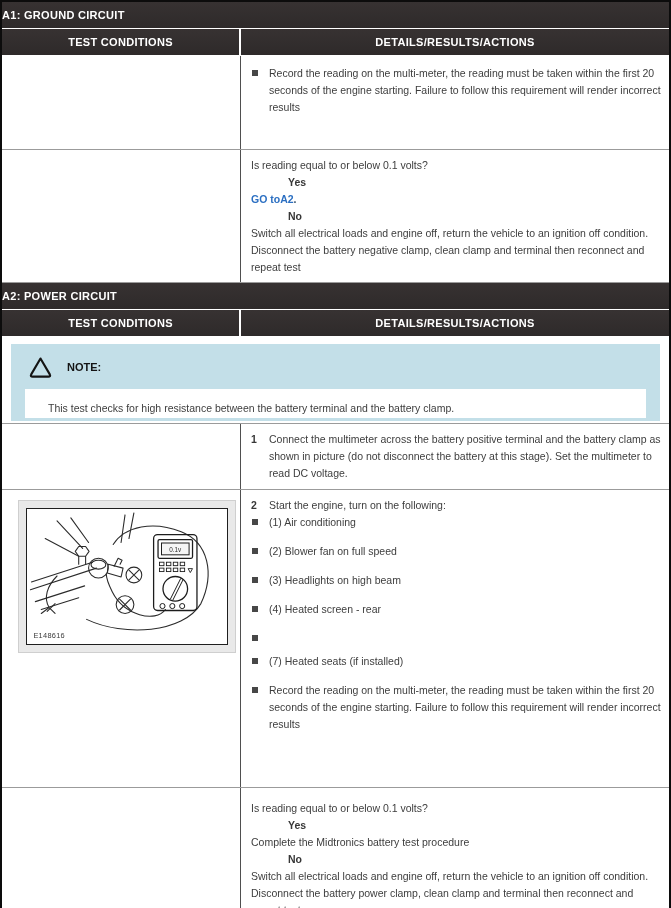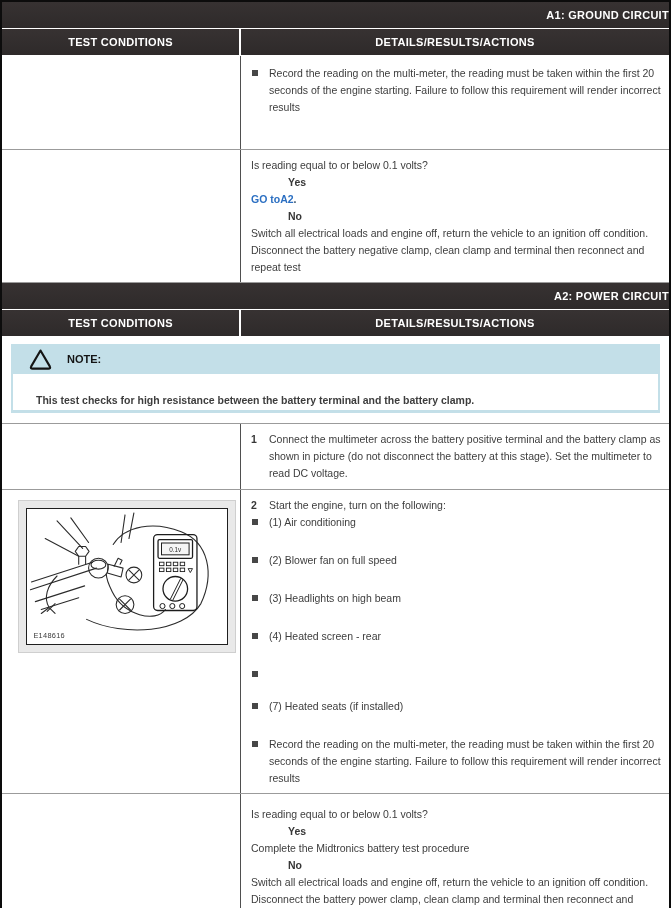--- a/index.html
+++ b/index.html
@@ -1,51 +1,51 @@
 <!DOCTYPE html>
 <html><head>
 <meta charset="utf-8">
 <style>
   html,body{margin:0;padding:0;background:#fff;}
   body{width:671px;height:908px;font-family:"Liberation Sans",sans-serif;}
   .doc{box-sizing:border-box;width:671px;height:908px;border:2px solid #0c0c0c;border-bottom-width:4px;
        display:flex;flex-direction:column;background:#fff;}
   
   .band{flex:0 0 26px;height:26px;background:linear-gradient(#373232,#2e2a2a);color:#fff;
-        display:flex;align-items:center;justify-content:flex-end;font-size:11px;font-weight:bold;
+        display:flex;align-items:center;justify-content:flex-start;font-size:11px;font-weight:bold;
         letter-spacing:.3px;border-bottom:1px solid #fff;}
   .colband{flex:0 0 26px;height:26px;background:linear-gradient(#373232,#2e2a2a);color:#fff;
         display:flex;font-size:11px;font-weight:bold;letter-spacing:.3px;border-bottom:1px solid #fff;}
   .colband .c1{width:239px;display:flex;align-items:center;justify-content:center;border-right:2px solid #fff;box-sizing:border-box;}
   .colband .c2{flex:1;display:flex;align-items:center;justify-content:center;}
   
   .row{display:flex;border-bottom:1px solid #9b9b9b;background:#fff;}
   .row .left{width:239px;flex:0 0 239px;border-right:1px solid #4f4f4f;box-sizing:border-box;}
   .row .right{flex:1;padding:7px 8px 6px 10px;font-size:10.5px;color:#3d3d3d;line-height:17px;}
   .r-a1-record{flex:0 0 93px;}
   .r-a1-result{flex:0 0 122px;}
   .r-note{flex:0 0 86px;display:block;border-bottom:1px solid #9b9b9b;}
   .r-step1{flex:0 0 65px;}
   .r-step2{flex:0 0 297px;}
   .r-result{flex:1;border-bottom:none;}
   .ind{padding-left:37px;font-weight:bold;color:#373737;}
   .link{color:#2b6fc2;font-weight:bold;cursor:pointer;}
   .dot{color:#33506b;font-weight:bold;}
   .li{display:flex;}
-  .li + .li{margin-top:21px;}
+  .li + .li{margin-top:12px;}
   .gap-top{margin-top:17px;}
   .sq{flex:0 0 6px;width:6px;height:6px;background:#474747;margin:5px 11px 0 1px;}
   .numline{display:flex;}
   .num{flex:0 0 18px;font-weight:bold;color:#373737;}
   
   .note{margin:7px 9px 0 9px;background:#c3dfe8;padding-bottom:3px;}
-  .note-head{height:30px;display:flex;align-items:center;padding-left:17px;}
+  .note-head{height:45px;display:flex;align-items:center;padding-left:17px;}
   .note-head .tri{width:25px;height:22px;margin-right:14px;}
   .note-title{font-size:11px;font-weight:bold;color:#141414;}
-  .note-body{background:#fff;margin:0 2px;padding:18px 8px 2px 23px;font-size:10.5px;color:#3d3d3d;line-height:16px;font-weight:bold;}
+  .note-body{background:#fff;margin:0 14px;padding:11px 8px 2px 23px;font-size:10.5px;color:#3d3d3d;line-height:16px;}
   
   .figwrap{margin:10px 0 0 16px;width:218px;height:153px;background:#e9e9e9;border:1px solid #cfcfcf;
            box-sizing:border-box;padding:7px;}
   .figwrap svg{display:block;width:202px;height:137px;background:#fff;border:1px solid #1f1f1f;box-sizing:border-box;}
 </style>
 </head>
 <body>
 
 <div class="doc">
 

